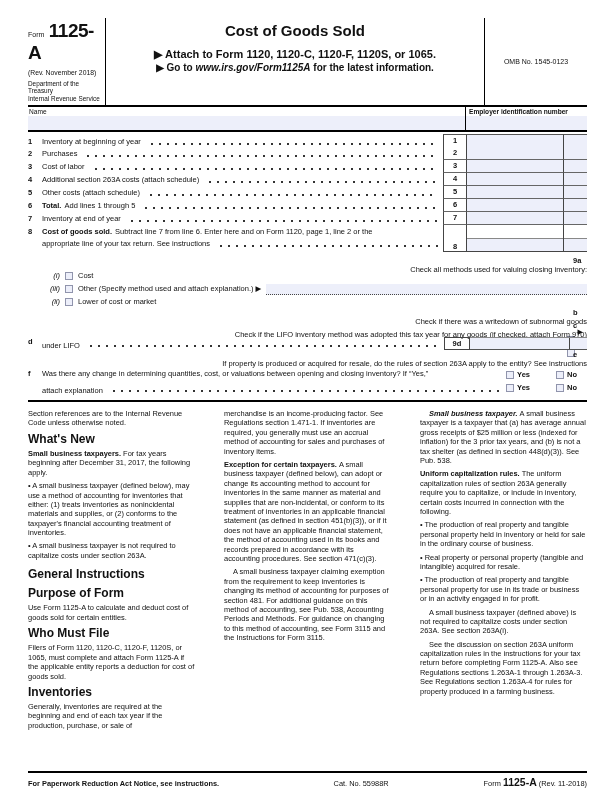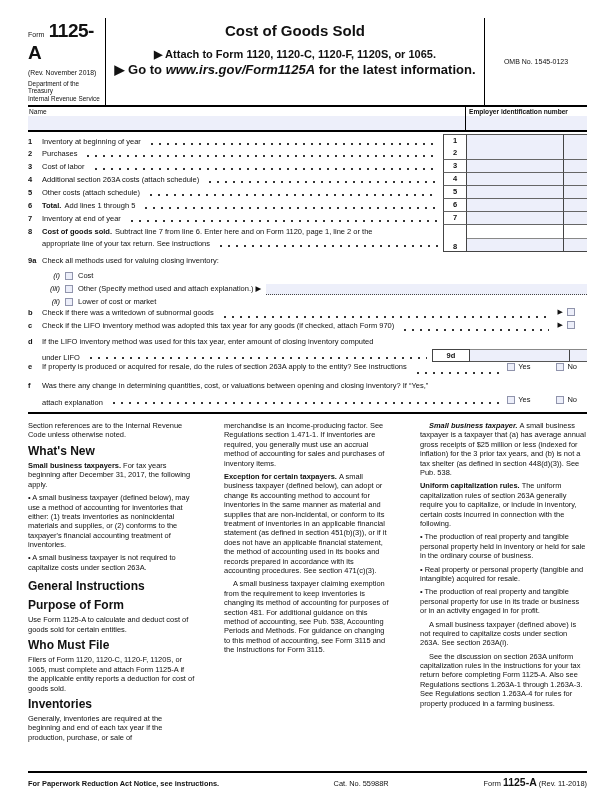--- a/index.html
+++ b/index.html
@@ -14,21 +14,21 @@
   
   .hdr { display:flex; border-bottom:2px solid #000; }
   .hdr-left { width:78px; padding:2px 4px 3px 0; border-right:1px solid #000; }
   .form-word { font-size:7px; }
   .form-number-big { font-size:19px; font-weight:bold; letter-spacing:-0.5px; }
   .rev { font-size:6.8px; margin-top:5px; }
   .agency { font-size:6.4px; margin-top:4px; line-height:1.15; }
   .hdr-center { flex:1; border-right:1px solid #000; text-align:center; padding:2px 4px 4px 4px; display:flex; flex-direction:column; }
   .form-title { font-size:15px; font-weight:bold; margin-top:2px; }
   .attach { font-size:11px; font-weight:bold; margin-top:9px; }
-  .goto { font-size:13px; font-weight:bold; margin-top:1px; }
+  .goto { font-size:10px; font-weight:bold; margin-top:1px; }
   .goto .url { font-style:italic; }
   .hdr-right { width:102px; display:flex; align-items:center; justify-content:center; font-size:7px; }
 
   
   .name-row { display:flex; border-bottom:2px solid #000; height:25px; }
   .name-left { flex:1; display:flex; flex-direction:column; }
   .name-label { font-size:6.6px; padding:1px 0 1px 1px; }
   .fill-field { background:#edeffa; flex:1; }
   .ein-box { width:122px; border-left:1px solid #000; display:flex; flex-direction:column; }
   .ein-label { font-size:6.6px; font-weight:bold; padding:1px 0 1px 3px; }
@@ -55,36 +55,36 @@
   .fl8-text { flex:1; }
   .l2flex { display:flex; align-items:center; }
   .fbox8 { border-left:1px solid #444; border-right:1px solid #444; border-bottom:1px solid #444;
     display:flex; align-items:flex-end; justify-content:center; font-size:7.5px; font-weight:bold; }
   .famt8 { position:relative; border-bottom:1px solid #444; }
   .fcent8 { position:relative; border-left:1px solid #444; border-bottom:1px solid #444; }
   .fill8 { position:absolute; left:0; right:0; bottom:0; height:13px; background:#edeffa; border-top:1px solid #888; }
 
   
   .s9 { margin-top:4px; font-size:7.5px; }
-  .s9row { display:flex; align-items:flex-start; height:13px; }
+  .s9row { display:flex; align-items:flex-end; height:13px;flex-direction:column; }
   .cb { width:8px; height:8px; border:1px solid #9094ac; background:#edeffa; flex:none; display:inline-block; }
   .methods { padding-left:18px; }
   .mrow { display:flex; align-items:center; height:13px; }
   .mnum { width:14px; text-align:right; font-style:italic; margin-right:5px; flex:none; }
   .mrow .cb { margin-right:5px; }
   .other-field { flex:1; height:11px; margin-left:5px; background:#edeffa; border-bottom:1px dotted #444; align-self:flex-end; margin-bottom:0px; }
   .arrow { font-size:7px; margin:0 4px 0 4px; }
   .tail-cb-gap { margin-right:12px; }
-  .yn { display:flex; align-items:center; margin-right:10px; }
+  .yn { display:flex; align-items:center; margin-right:10px;font-weight:bold; }
   .yn .cb { margin-right:3px; }
   .yn .sep { width:26px; }
   .two-line { height:auto; }
   .dline1 { padding-left:14px; line-height:12px; }
   .dline2 { display:flex; align-items:flex-end; height:14px; padding-left:14px; }
-  .d-box { width:38px; height:13px; border:1px solid #444; font-weight:bold; text-align:center; line-height:12px; flex:none; }
+  .d-box { width:26px; height:13px; border:1px solid #444; font-weight:bold; text-align:center; line-height:12px; flex:none; }
   .d-field { width:117px; height:13px; background:#edeffa; border-bottom:1px solid #555; border-top:1px solid #888; position:relative; flex:none; }
   .d-div { position:absolute; right:17px; top:0; bottom:0; width:1px; background:#444; }
 
   
   .big-rule { border-top:2.5px solid #000; margin-top:5px; }
   .instr { display:flex; gap:29px; margin-top:7px; font-size:7.45px; line-height:1.26; }
   .icol { flex:1; min-width:0; }
   .icol p { margin:0 0 4px 0; }
   .icol p.ind { text-indent:9px; }
   .icol h3 { font-size:12px; margin:4px 0 2px 0; }
@@ -263,21 +263,21 @@
         <span class="cb tail-cb-gap"></span>
       </div>
       <div class="s9row">
         <span class="lnum">c</span>
         <span>Check if the LIFO inventory method was adopted this tax year for any goods (if checked, attach Form 970)</span>
         <span class="leaders"></span>
         <span class="arrow">▶</span>
         <span class="cb tail-cb-gap"></span>
       </div>
       <div class="two-line" style="margin-top:2px;">
-        <div class="dline1" style="position:relative;"><span class="lnum" style="position:absolute; left:0;">d</span><span>If the LIFO inventory method was used for this tax year, enter amount of closing inventory computed</span></div>
+        <div class="dline1" style="position:relative;"><span class="lnum" style="position:absolute; left:0;">d</span></div>
         <div class="dline2">
           <span>under LIFO</span>
           <span class="leaders"></span>
           <span class="d-box">9d</span>
           <span class="d-field">
               <span class="d-div"></span>
             </span>
         </div>
       </div>
       <div class="s9row" style="height:15px;">

